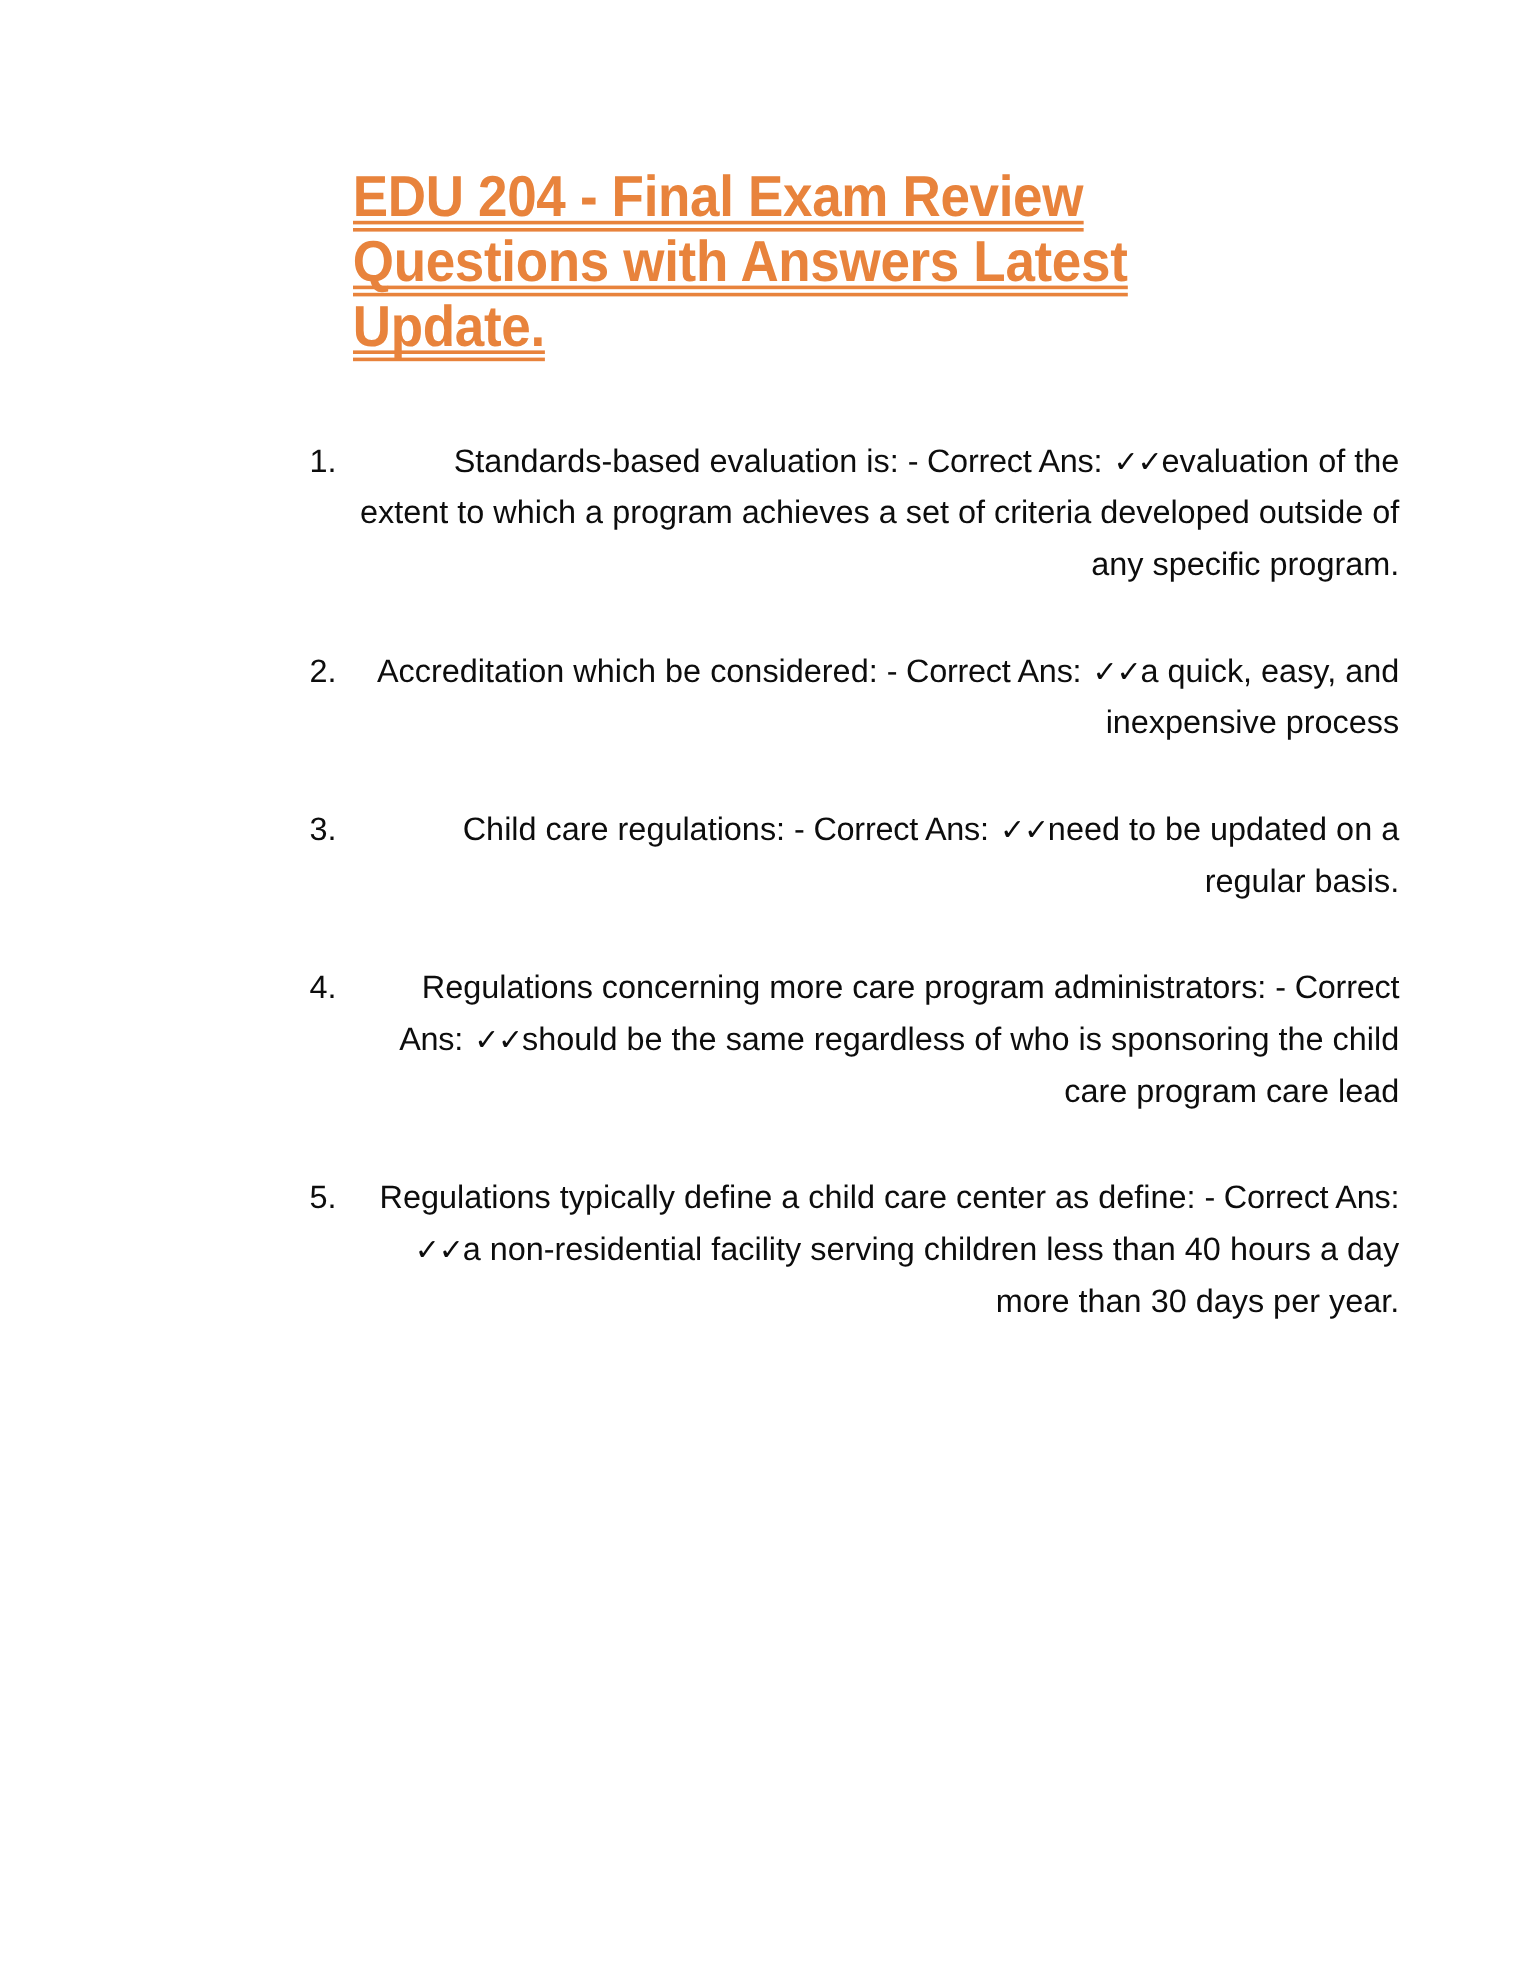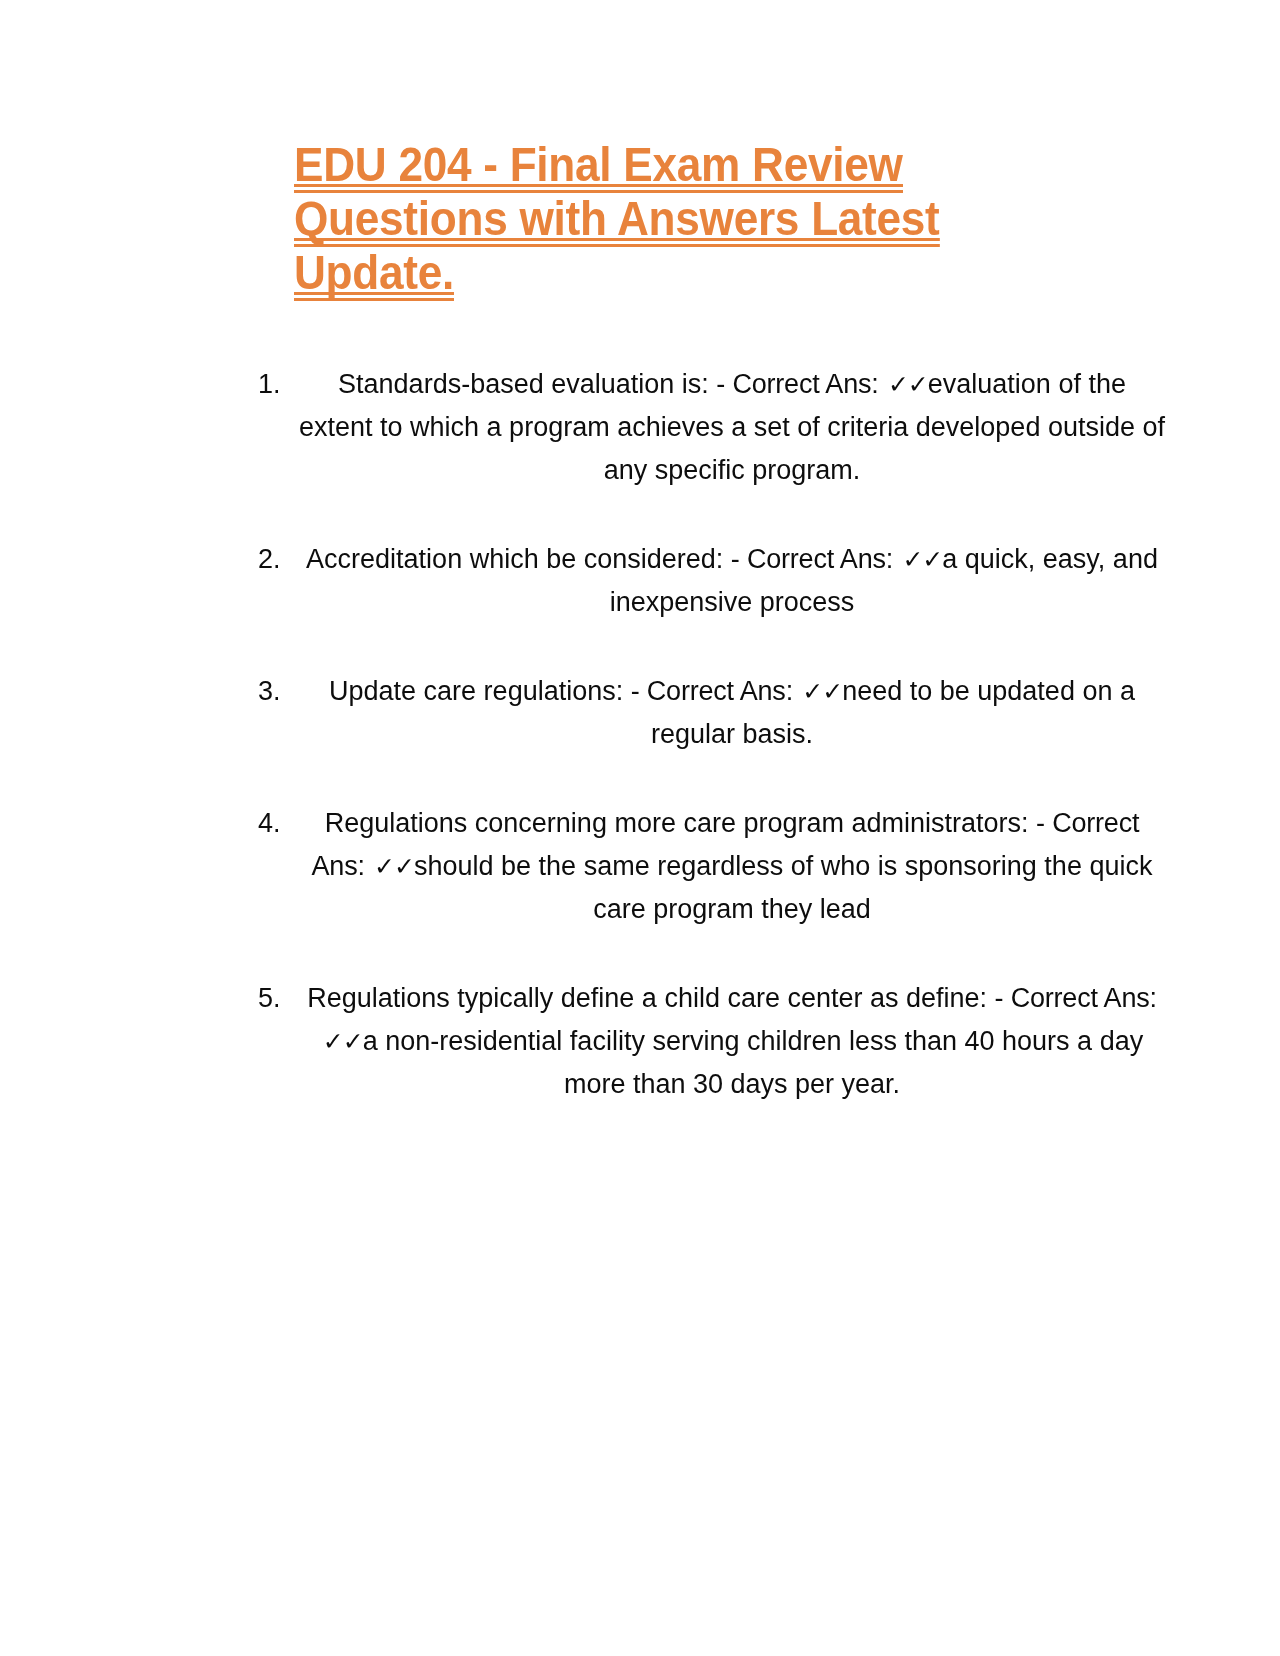--- a/index.html
+++ b/index.html
@@ -79,21 +79,21 @@
     width: 34px;
     text-align: left;
     font-family: "Liberation Sans Narrow", "Liberation Sans", sans-serif;
     font-size: 27px;
     line-height: 43px;
     color: #0d0d0d;
   }
 
   .qa-body {
     display: block;
-    text-align: center;
+    text-align: right;
   }
 
   .q-text { }
 
   .ans-label {
     font-family: "Liberation Sans", sans-serif;
     font-size: 27px;
     font-weight: 400;
     letter-spacing: -0.2px;
   }
@@ -122,26 +122,26 @@
       <span class="qa-body"><span class="q-text">Standards-based evaluation is: </span><span class="ans-label">- Correct Ans: </span><span class="checks">✓✓</span><span class="a-text">evaluation of the extent to which a program achieves a set of criteria developed outside of any specific program.</span></span>
     </li>
 
     <li class="qa-item">
       <span class="qa-num">2.</span>
       <span class="qa-body"><span class="q-text">Accreditation which be considered: </span><span class="ans-label">- Correct Ans: </span><span class="checks">✓✓</span><span class="a-text">a quick, easy, and inexpensive process</span></span>
     </li>
 
     <li class="qa-item">
       <span class="qa-num">3.</span>
-      <span class="qa-body"><span class="q-text">Update care regulations: </span><span class="ans-label">- Correct Ans: </span><span class="checks">✓✓</span><span class="a-text">need to be updated on a regular basis.</span></span>
+      <span class="qa-body"><span class="q-text">Child care regulations: </span><span class="ans-label">- Correct Ans: </span><span class="checks">✓✓</span><span class="a-text">need to be updated on a regular basis.</span></span>
     </li>
 
     <li class="qa-item">
       <span class="qa-num">4.</span>
-      <span class="qa-body"><span class="q-text">Regulations concerning more care program administrators: </span><span class="ans-label">- Correct Ans: </span><span class="checks">✓✓</span><span class="a-text">should be the same regardless of who is sponsoring the quick care program they lead</span></span>
+      <span class="qa-body"><span class="q-text">Regulations concerning more care program administrators: </span><span class="ans-label">- Correct Ans: </span><span class="checks">✓✓</span><span class="a-text">should be the same regardless of who is sponsoring the child care program care lead</span></span>
     </li>
 
     <li class="qa-item">
       <span class="qa-num">5.</span>
       <span class="qa-body"><span class="q-text">Regulations typically define a child care center as define: </span><span class="ans-label">- Correct Ans: </span><span class="checks">✓✓</span><span class="a-text">a non-residential facility serving children less than 40 hours a day more than 30 days per year.</span></span>
     </li>
 
   </ol>
 
 </div>

